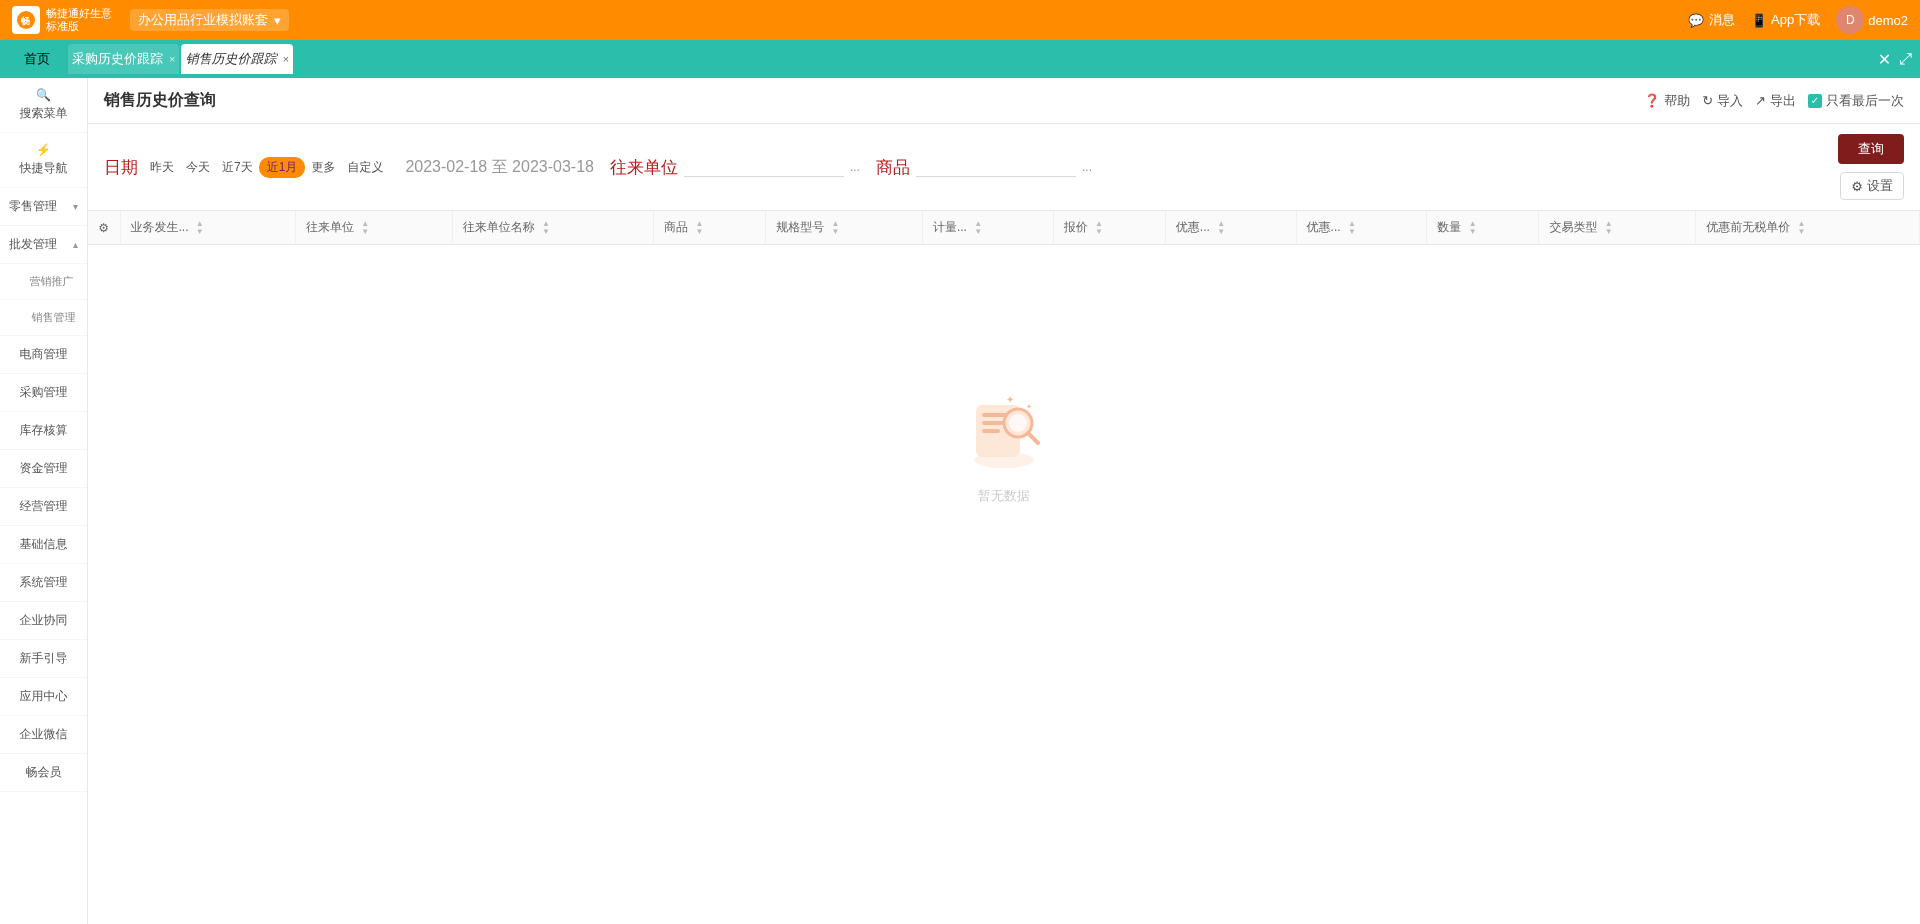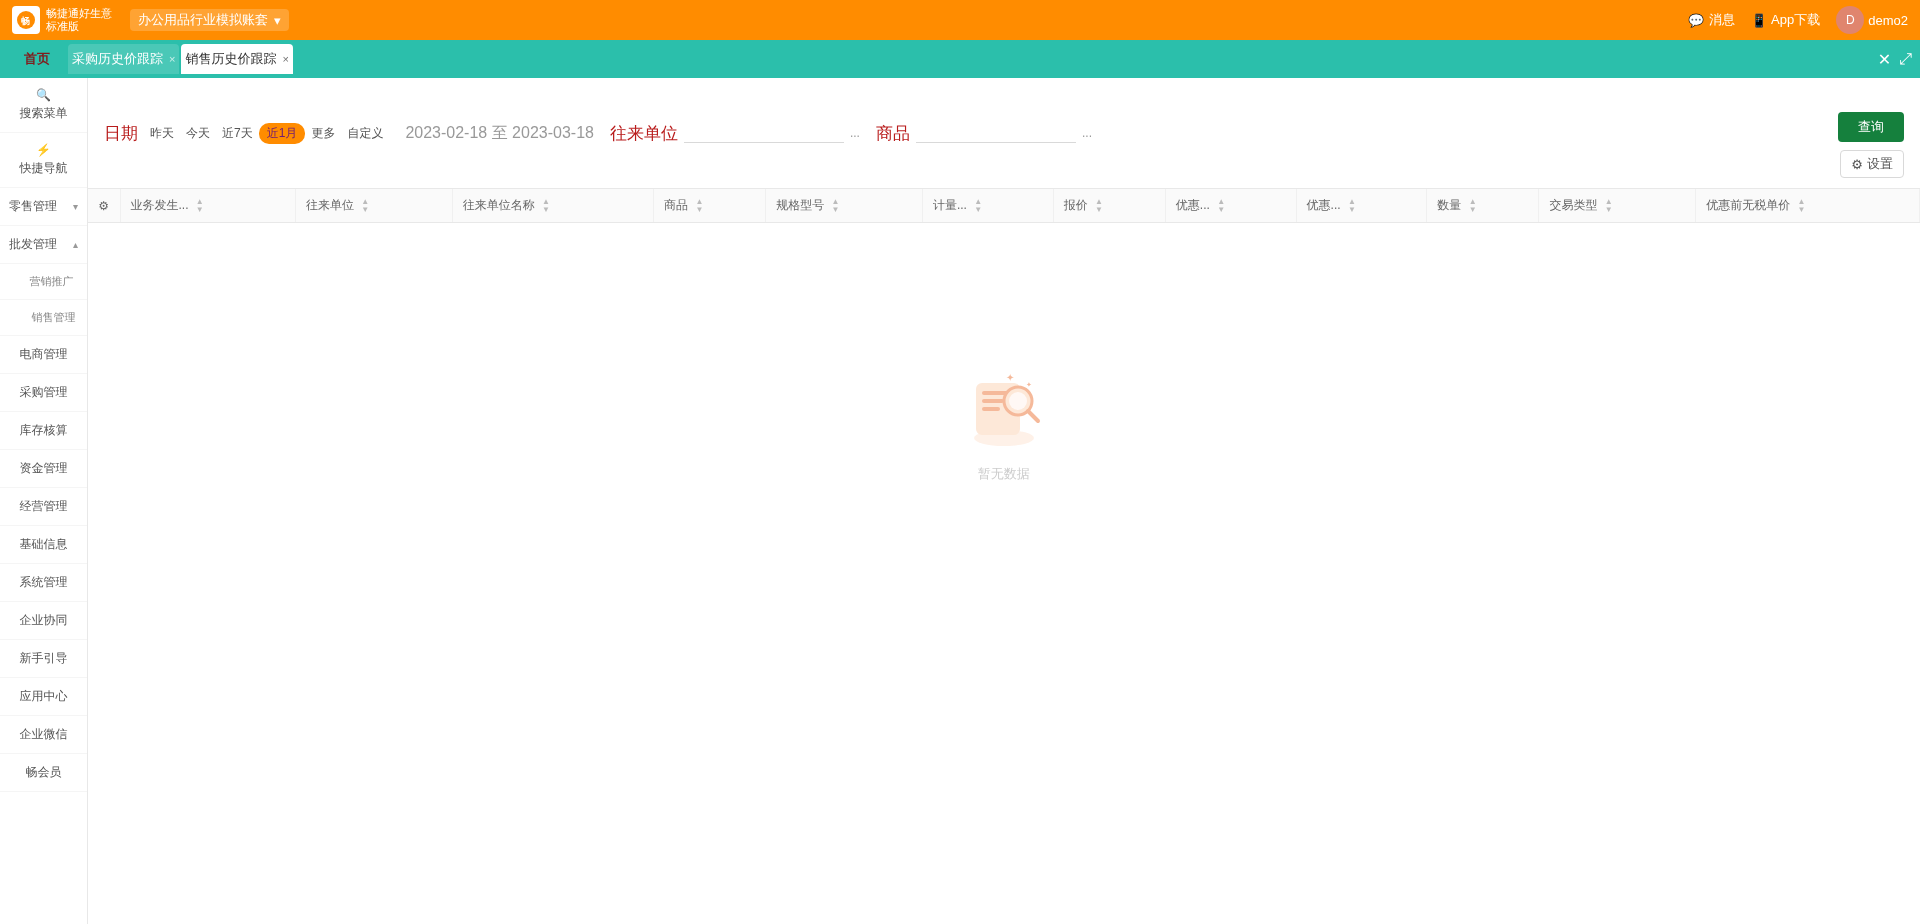--- a/index.html
+++ b/index.html
@@ -18,27 +18,27 @@
     .top-bar-spacer { flex: 1; }
     .top-bar-actions { display: flex; align-items: center; gap: 16px; color: #fff; font-size: 13px; }
     .top-bar-action { display: flex; align-items: center; gap: 4px; cursor: pointer; }
     .avatar { width: 28px; height: 28px; border-radius: 50%; background: #e0856e; display: flex; align-items: center; justify-content: center; color: #fff; font-size: 12px; }
 
     
     .tab-bar {
       display: flex; align-items: center; height: 38px;
       background: #2bbfab; padding: 0 8px; gap: 2px;
     }
-    .tab-home { padding: 6px 16px; color: #7f1d1d; font-size: 13px; cursor: pointer; font-weight: bold; }
+    .tab-home { padding: 6px 16px; color: #000000; font-size: 13px; cursor: pointer; }
     .tab-item {
       display: flex; align-items: center; gap: 6px;
       padding: 6px 4px; background: rgba(255,255,255,0.15); border-radius: 4px 4px 0 0;
       color: #fff; font-size: 13px; cursor: pointer;
     }
-    .tab-item.active { background: #fff; color: #333; }
+    .tab-item.active { background: #fff; color: #333; font-style: italic; }
     .tab-close { font-size: 11px; cursor: pointer; color: inherit; opacity: 0.7; }
     .tab-bar-spacer { flex: 1; }
     .tab-bar-btns { display: flex; align-items: center; gap: 8px; }
     .tab-bar-btn { color: #fff; cursor: pointer; font-size: 16px; }
 
     
     .main-layout { display: flex; height: calc(924px - 40px - 38px); }
 
     
     .sidebar { width: 88px; background: #fff; border-right: 1px solid #e8e8e8; display: flex; flex-direction: column; overflow-y: auto; }
@@ -63,21 +63,21 @@
     .filter-group { display: flex; align-items: center; gap: 6px; }
     .filter-label { color: #b91c1c; font-size: 17px; }
     .date-btns { display: flex; align-items: center; }
     .date-btn { padding: 2px 6px; font-size: 12px; border-radius: 3px; cursor: pointer; color: #555; border: none; background: transparent; }
     .date-btn.active { background: #ff8c00; color: #701a75; border-radius: 10px; padding: 2px 8px; }
     .date-range { font-size: 16px; color: #999; }
     .filter-input-group { display: flex; align-items: center; gap: 6px; }
     .filter-input { border: none; border-bottom: 1px solid #d9d9d9; outline: none; padding: 2px 6px; font-size: 13px; width: 160px; color: #333; }
     .filter-dots { color: #999; font-size: 12px; }
     .filter-spacer { flex: 1; }
-    .query-btn { background: #15803d; color: #fff; border: none; border-radius: 4px; padding: 6px 20px; font-size: 13px; cursor: pointer; margin-top: 24px; }
+    .query-btn { background: #7f1d1d; color: #fff; border: none; border-radius: 4px; padding: 6px 20px; font-size: 13px; cursor: pointer; }
     .settings-btn { display: flex; align-items: center; gap: 4px; color: #555; font-size: 13px; cursor: pointer; border: 1px solid #d9d9d9; border-radius: 4px; padding: 4px 10px; background: #fff; margin-top: 4px; }
 
     
     .table-container { flex: 1; background: #fff; overflow: auto; margin: 0; }
     table { width: 100%; border-collapse: collapse; }
     thead tr { background: #fafafa; }
     th { padding: 8px 10px; font-size: 12px; color: #666; font-weight: normal; border-bottom: 1px solid #e8e8e8; border-right: 1px solid #f0f0f0; white-space: nowrap; text-align: left; }
     th .sort-arrows { display: inline-flex; flex-direction: column; gap: 0; margin-left: 4px; vertical-align: middle; }
     th .sort-arrow { font-size: 8px; color: #bbb; line-height: 1; }
     .th-gear { width: 32px; text-align: center; }
@@ -207,20 +207,43 @@
       <span>企业微信</span>
     </div>
     <div class="sidebar-item">
       <span>畅会员</span>
     </div>
   </div>
 
   <div class="content-area">
     <div class="content-inner">
 
+      <div class="page-header">
+        <span class="page-title">销售历史价查询</span>
+        <div class="page-header-actions">
+          <div class="header-action">
+            <span>❓</span>
+            <span>帮助</span>
+          </div>
+          <div class="header-action">
+            <span>↻</span>
+            <span>导入</span>
+          </div>
+          <div class="header-action">
+            <span>↗</span>
+            <span>导出</span>
+          </div>
+          <label class="checkbox-label">
+            <div class="checkbox-box">
+              <span class="checkbox-check">✓</span>
+            </div>
+            <span>只看最后一次</span>
+          </label>
+        </div>
+      </div>
 
       <div class="filter-bar">
         <div class="filter-group">
           <span class="filter-label">日期</span>
           <div class="date-btns">
             <button class="date-btn">昨天</button>
             <button class="date-btn">今天</button>
             <button class="date-btn">近7天</button>
             <button class="date-btn active">近1月</button>
             <button class="date-btn">更多</button>

